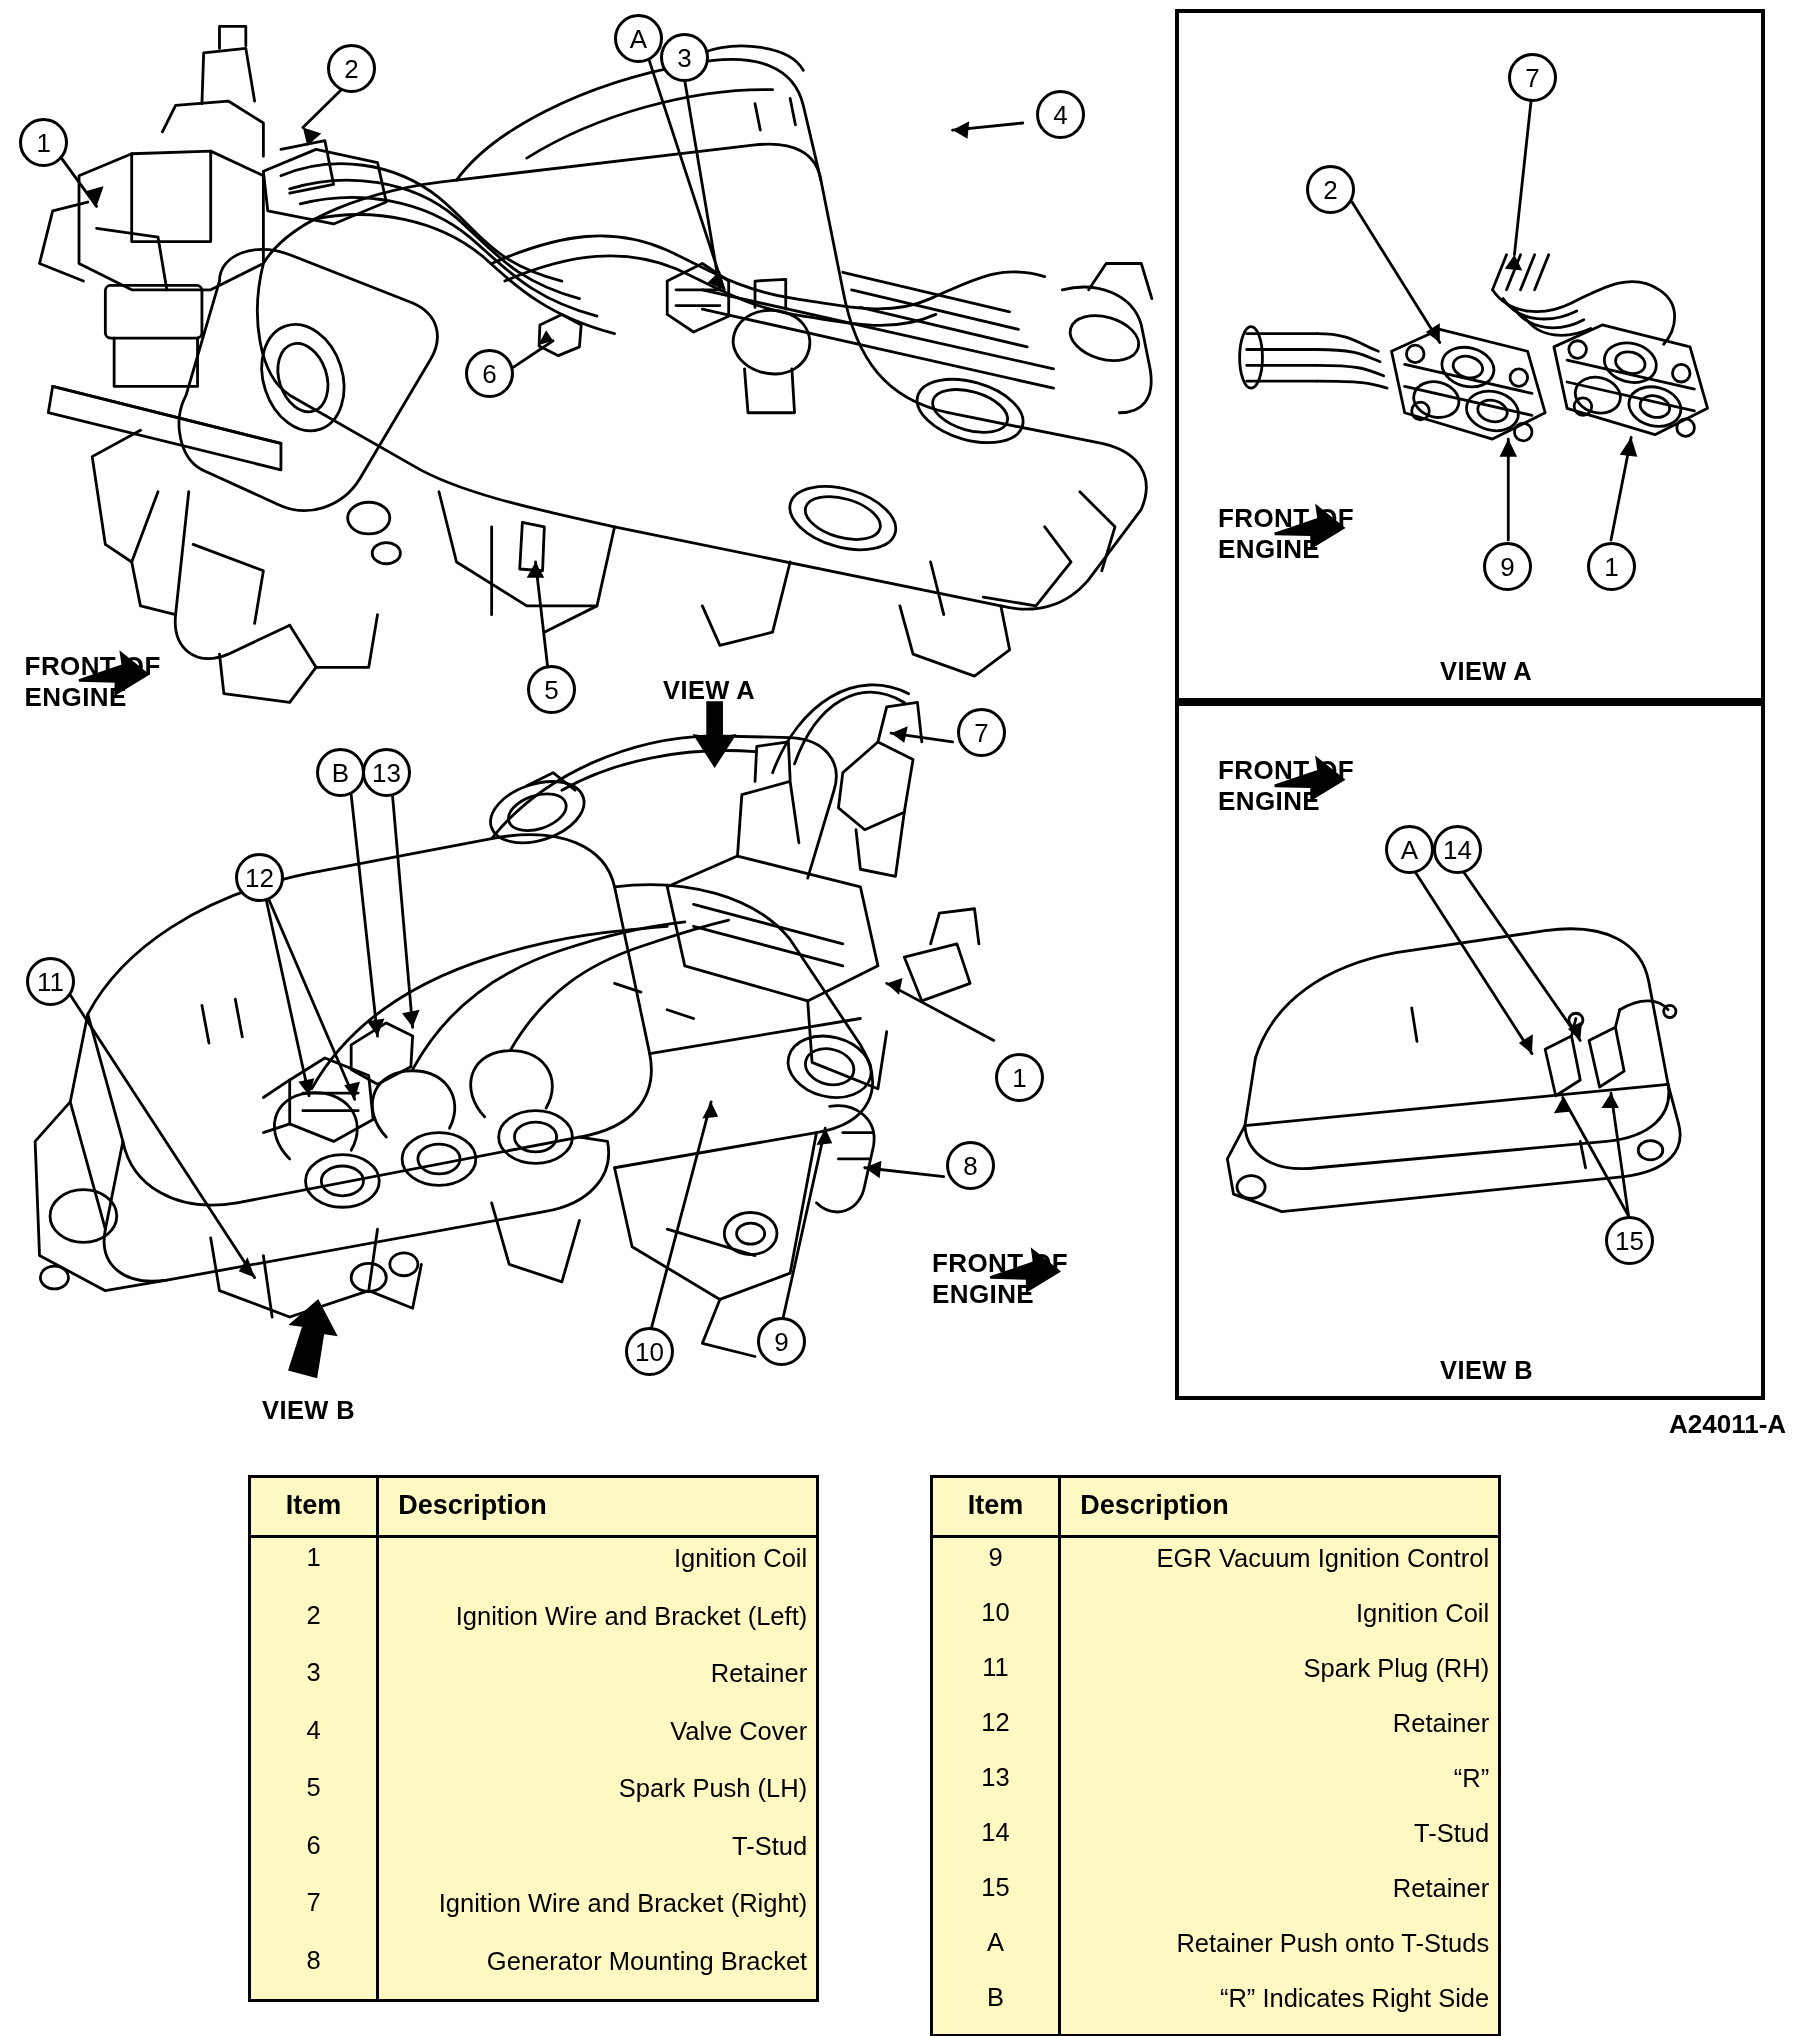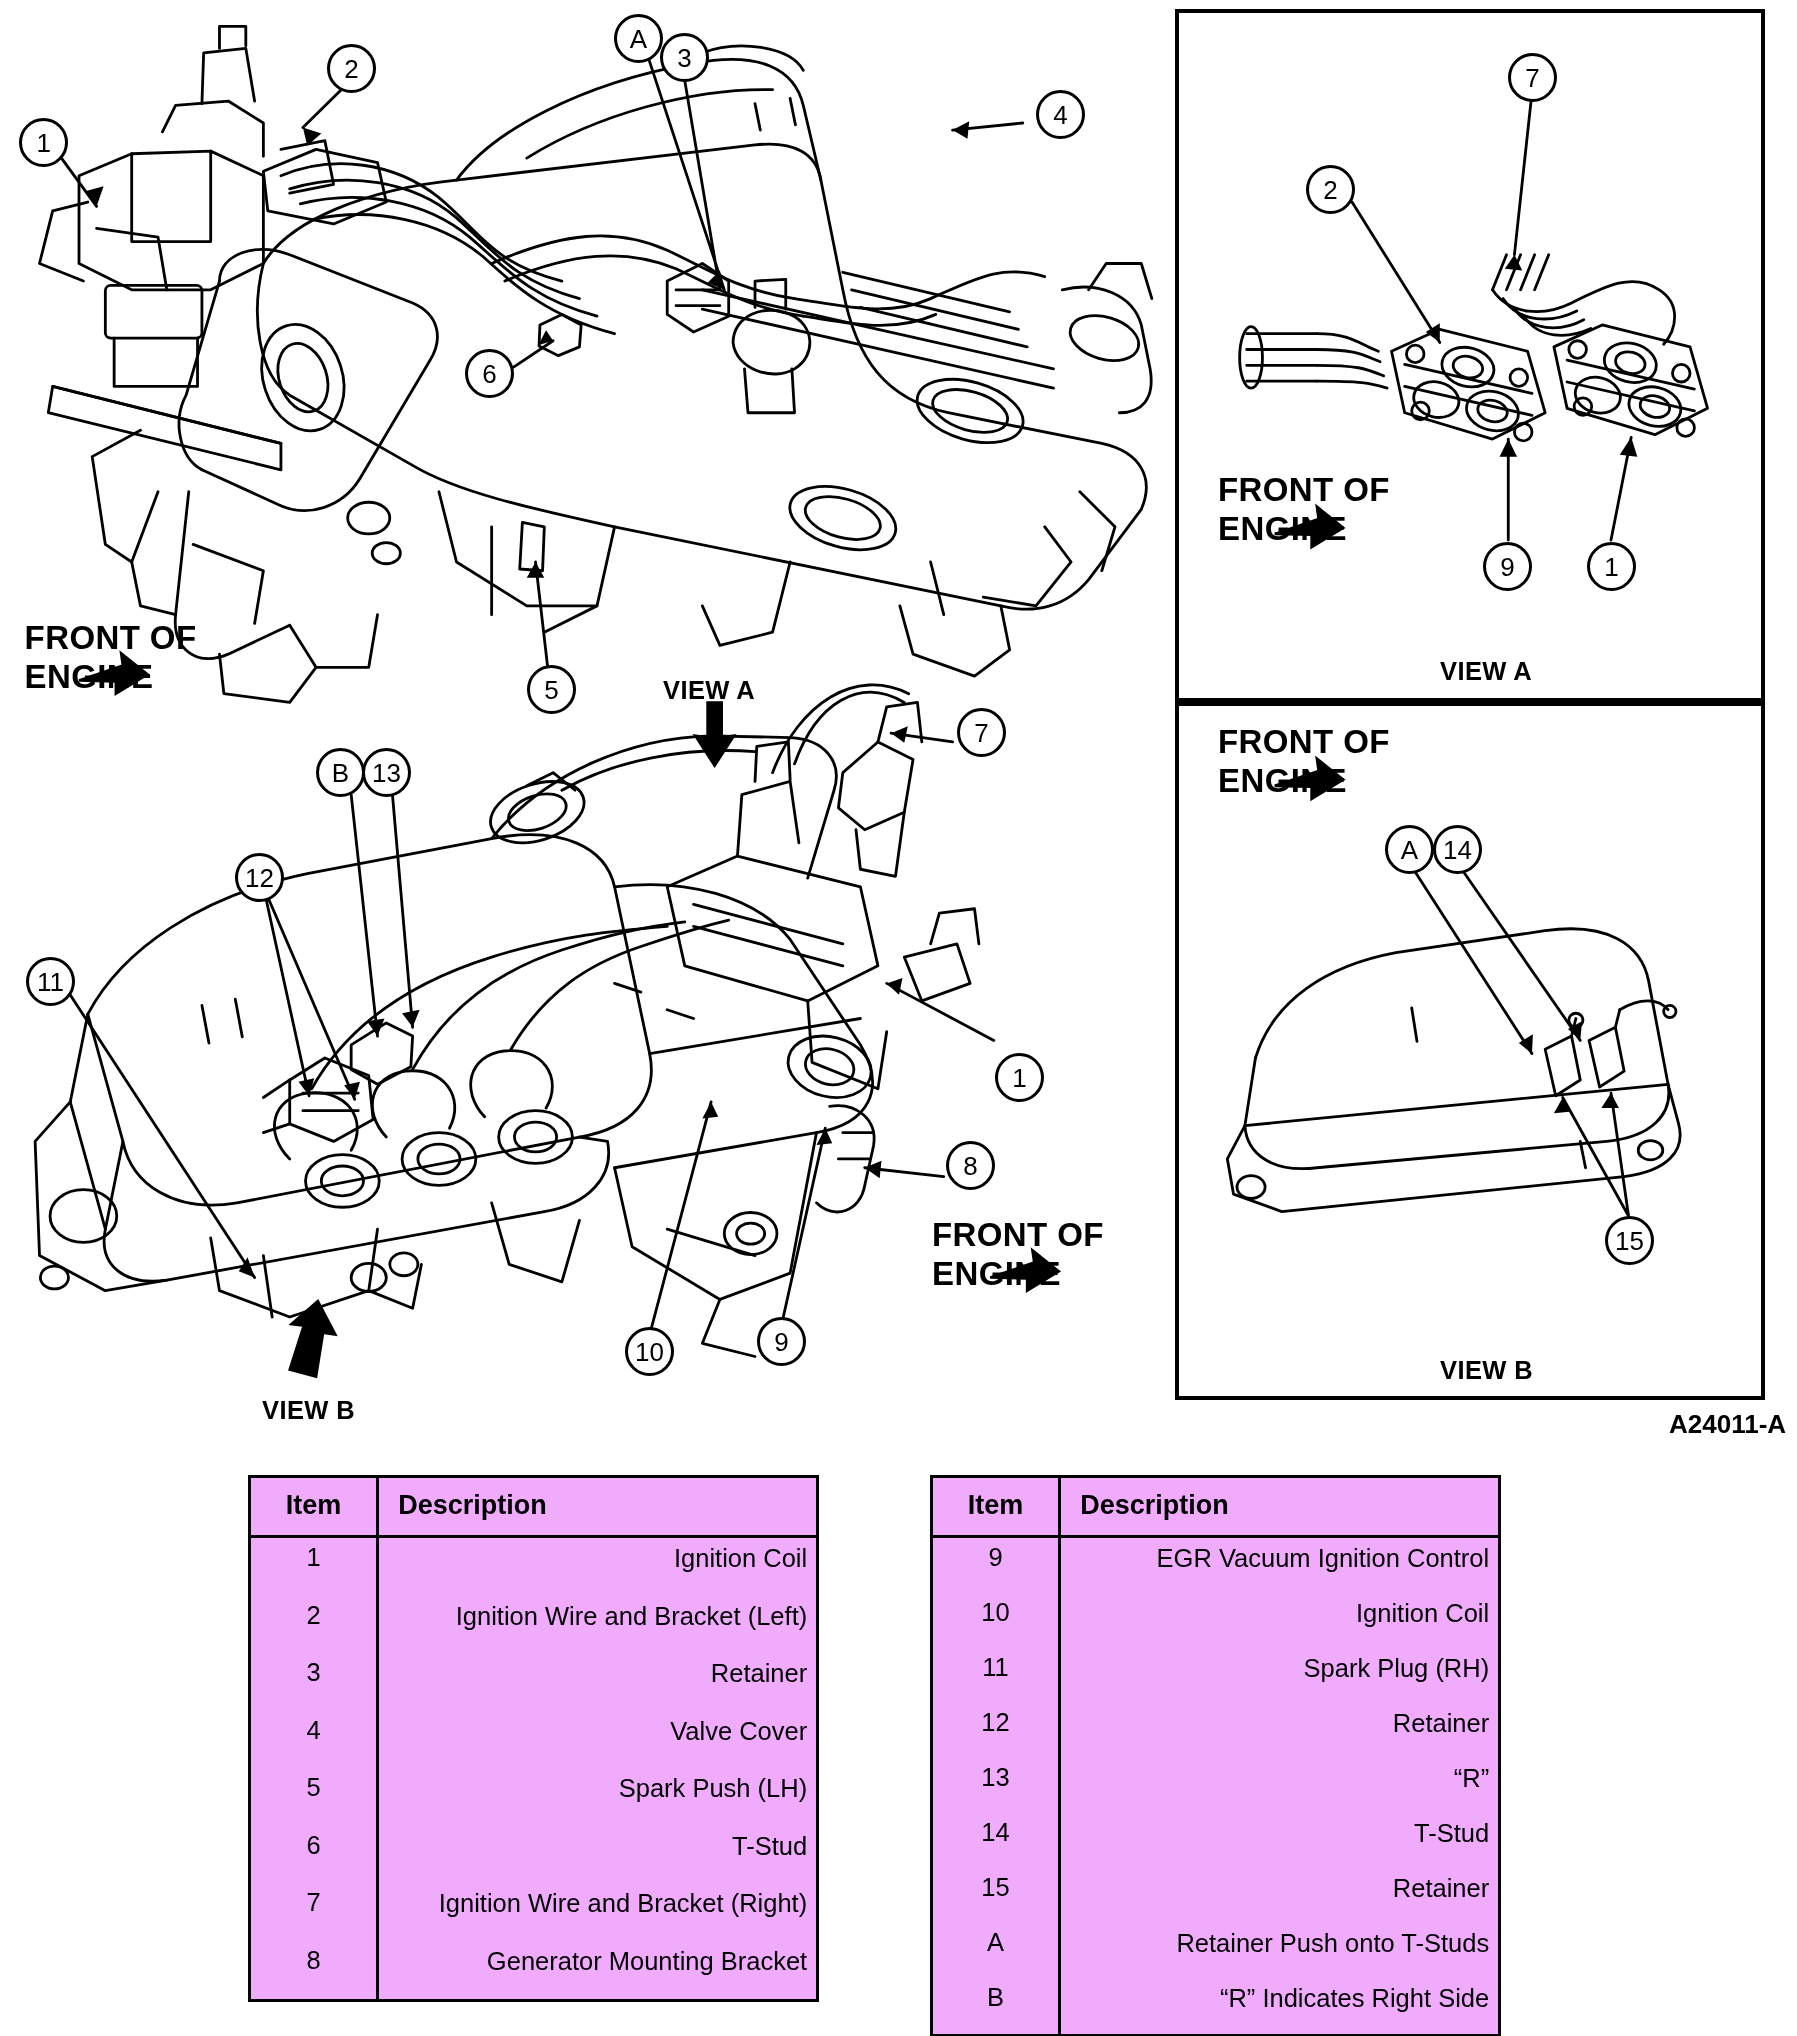--- a/index.html
+++ b/index.html
@@ -39,26 +39,27 @@
     display: flex;
     align-items: center;
     justify-content: center;
     font-size: 26px;
     font-weight: 400;
     font-family: "Liberation Sans", sans-serif;
     line-height: 1;
   }
   .front-label {
     position: absolute;
-    font-size: 33px;
+    font-size: 26px;
     font-weight: bold;
     letter-spacing: 0.4px;
     line-height: 1.18;
     font-family: "Liberation Sans", sans-serif;
     white-space: pre-line;
+    margin-top: 32px;
   }
   .view-label {
     position: absolute;
     font-size: 25.5px;
     font-weight: bold;
     letter-spacing: 0.4px;
     font-family: "Liberation Sans", sans-serif;
   }
   .fig-code {
     position: absolute;
@@ -71,21 +72,21 @@
     position: absolute;
     border: 4.4px solid #000;
     box-sizing: border-box;
     background: transparent;
   }
   
   .parts-table {
     position: absolute;
     border: 3.5px solid #000;
     box-sizing: border-box;
-    background: #f0abfc;
+    background: #fef9c3;
     border-collapse: collapse;
   }
   .parts-table table {
     border-collapse: collapse;
     width: 100%;
     height: 100%;
   }
   .parts-table th, .parts-table td {
     border: 0;
     padding: 0;

